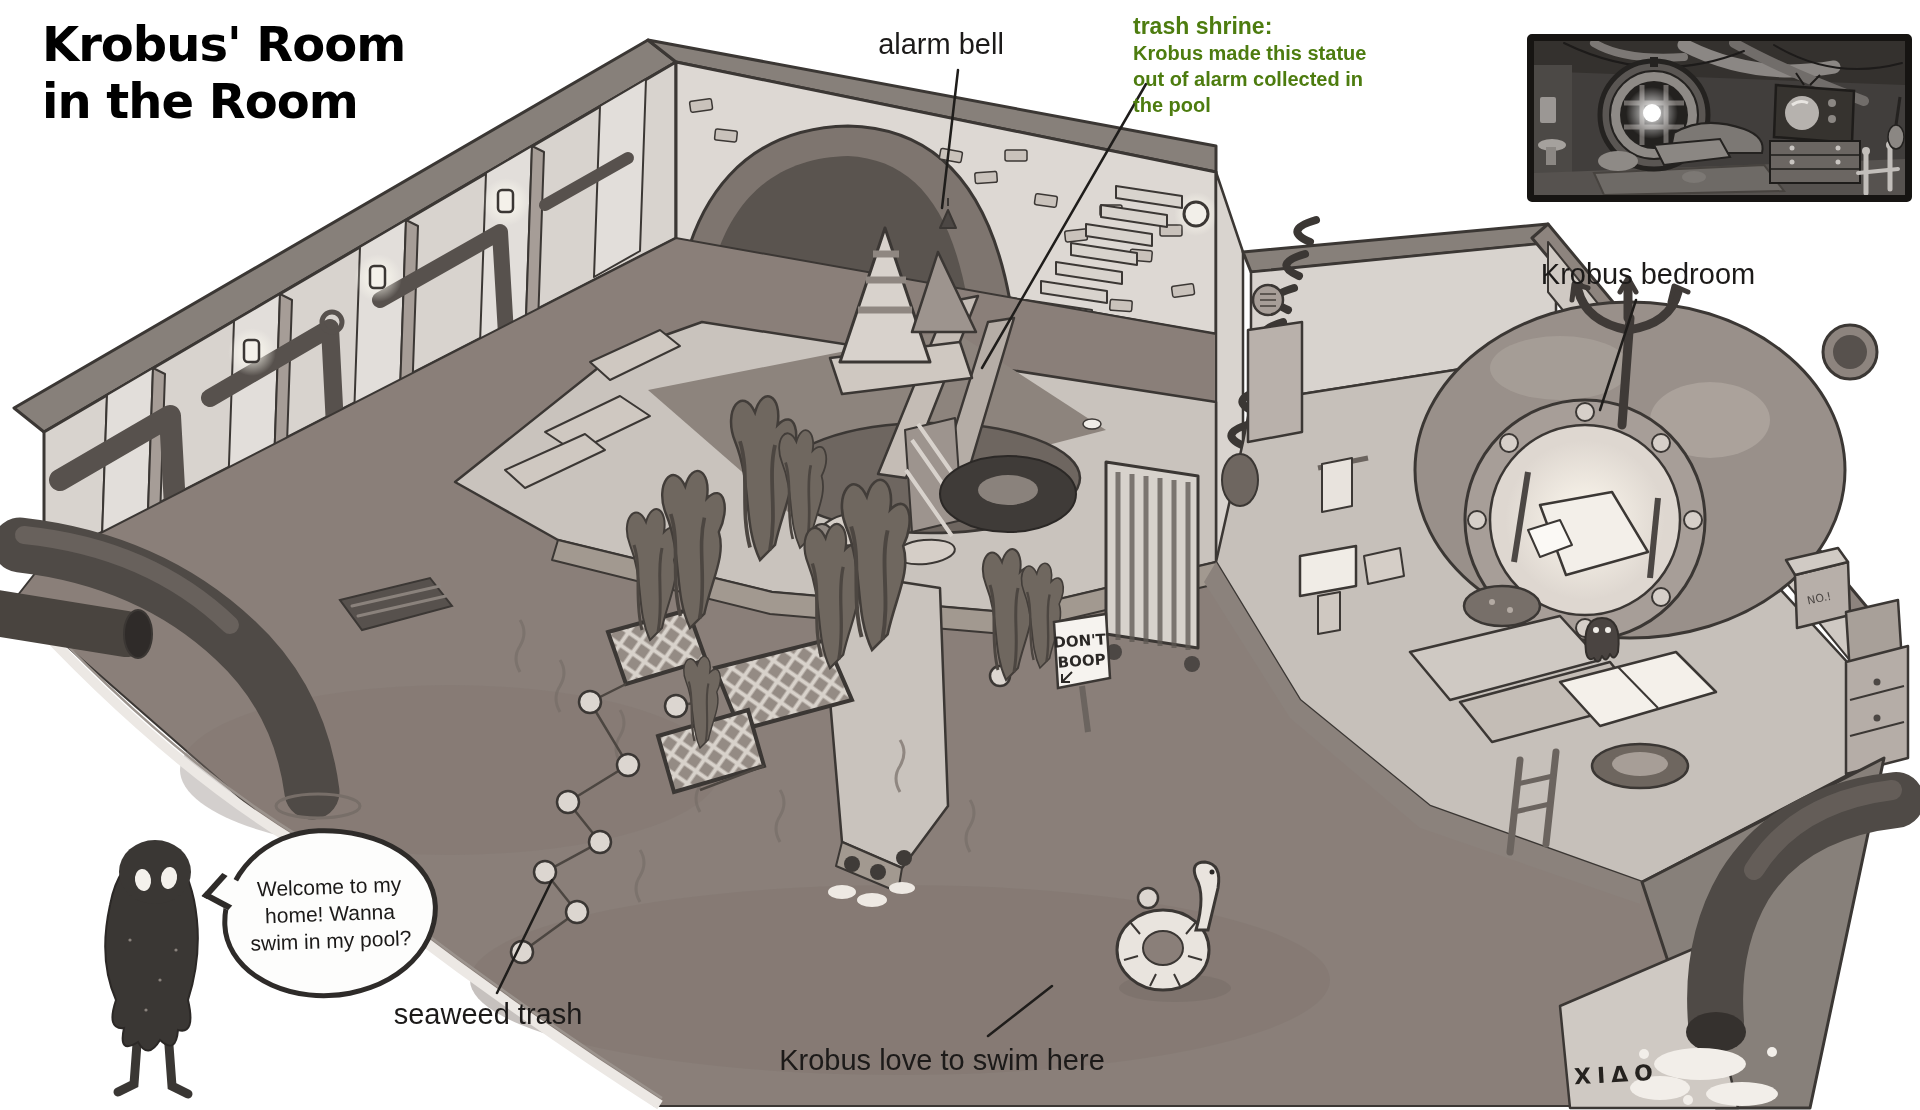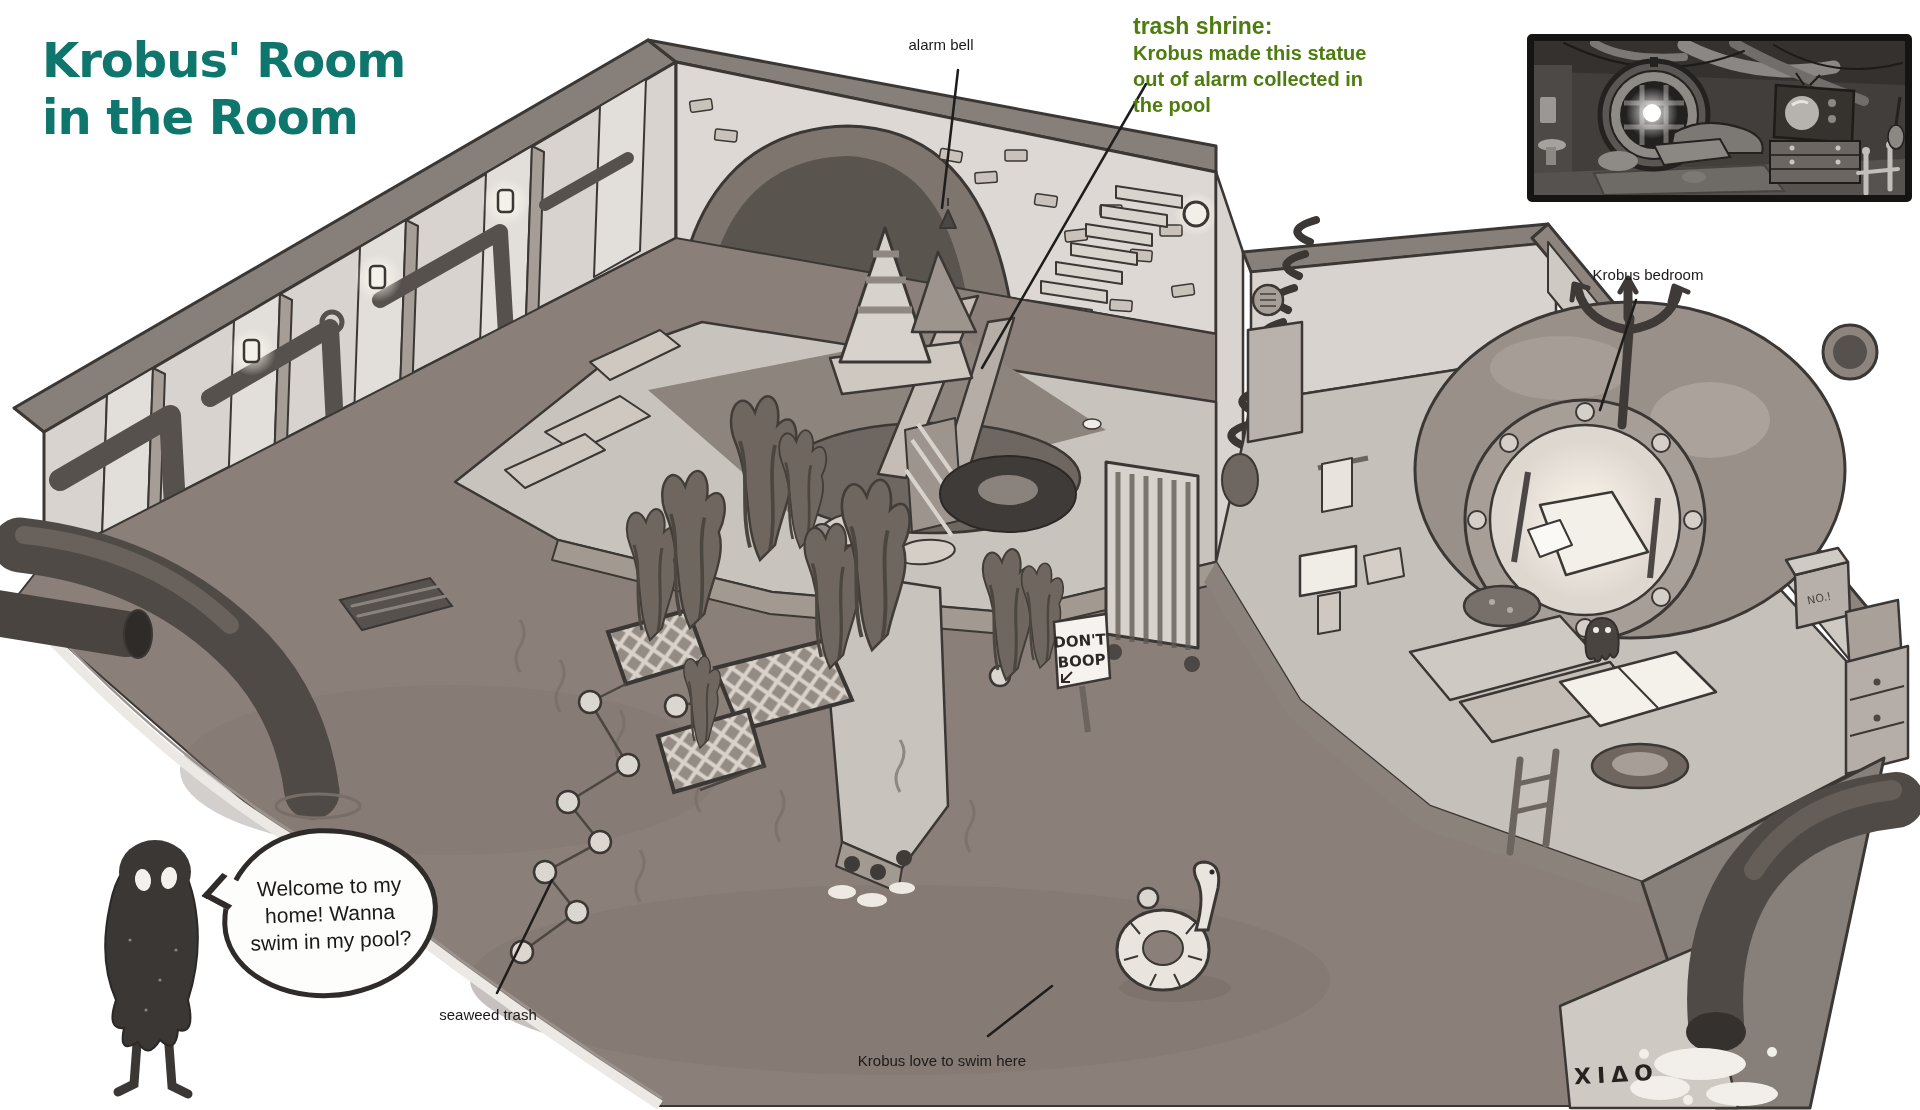--- a/index.html
+++ b/index.html
@@ -1,22 +1,22 @@
 <!DOCTYPE html>
 <html><head>
 <meta charset="utf-8">
 <style>
   html,body{margin:0;padding:0;background:#ffffff;}
   .canvas{position:relative;width:1920px;height:1110px;background:#ffffff;overflow:hidden;
           font-family:"Liberation Sans",sans-serif;color:#1c1a19;}
   .scene{position:absolute;left:0;top:0;z-index:1;}
-  .title{position:absolute;left:42px;top:32px;z-index:3;margin:0;
+  .title{position:absolute;left:42px;top:16px;z-index:3;margin:0;
          font-family:"DejaVu Sans",sans-serif;font-weight:800;font-size:48px;line-height:57px;
-         letter-spacing:-1px;color:#0f766e;}
-  .label{position:absolute;z-index:3;font-size:15px;line-height:25px;color:#1c1a19;white-space:nowrap;}
+         letter-spacing:-1px;color:#000000;}
+  .label{position:absolute;z-index:3;font-size:29px;line-height:25px;color:#1c1a19;white-space:nowrap;}
   .label.centered{transform:translateX(-50%);}
   .note-block{position:absolute;z-index:3;color:#4d7c0f;font-weight:bold;}
   .note-block .note-head{font-size:23px;line-height:28px;}
   .note-block .note-line{font-size:20px;line-height:26px;}
   .bubble{position:absolute;left:222px;top:828px;width:178px;height:140px;z-index:3;
           background:#fdfdfc;border:5px solid #2e2b29;
           border-radius:46% 54% 52% 48% / 55% 48% 52% 45%;
           transform:rotate(-2deg);
           display:flex;align-items:center;justify-content:center;text-align:center;
           font-size:21px;line-height:27px;padding:10px 14px;}

